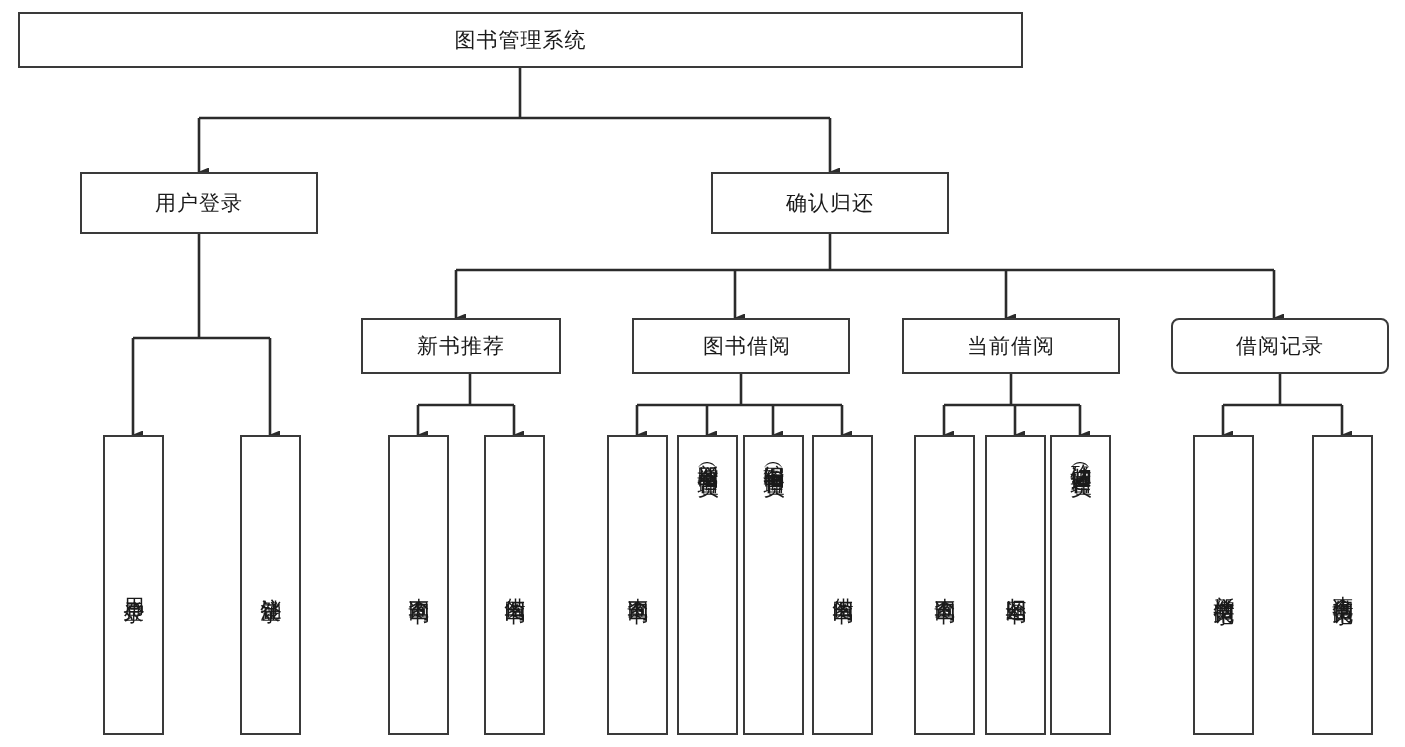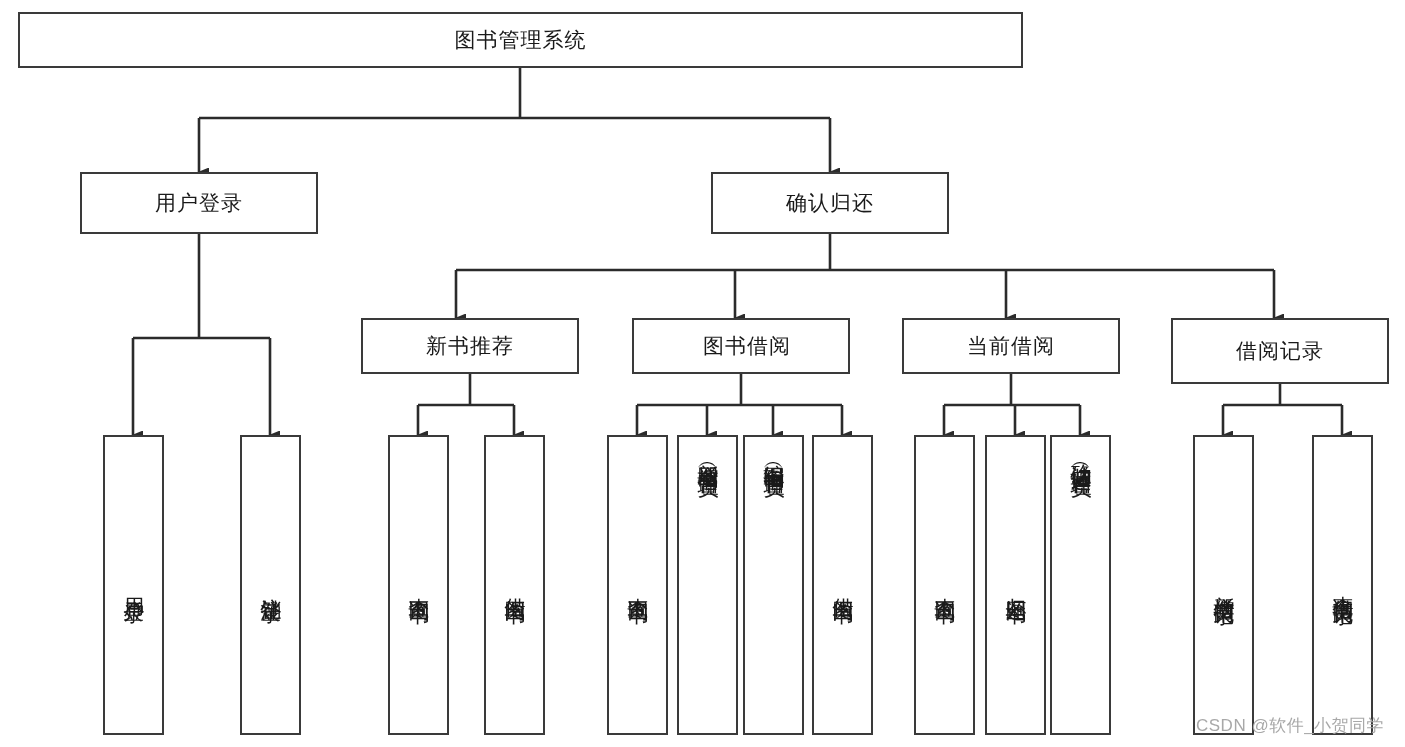--- a/index.html
+++ b/index.html
@@ -118,30 +118,30 @@
   <div id="nodes">
       <div class="node horiz" style="left: 18px; top: 12px; width: 1005px; height: 56px;">
         <span>图书管理系统</span>
       </div>
       <div class="node horiz" style="left: 80px; top: 172px; width: 238px; height: 62px;">
         <span>用户登录</span>
       </div>
       <div class="node horiz" style="left: 711px; top: 172px; width: 238px; height: 62px;">
         <span>确认归还</span>
       </div>
-      <div class="node horiz" style="left: 361px; top: 318px; width: 218px; height: 56px;">
+      <div class="node horiz" style="left: 361px; top: 318px; width: 200px; height: 56px;">
         <span>新书推荐</span>
       </div>
       <div class="node horiz" style="left: 632px; top: 318px; width: 218px; height: 56px; padding-left: 12px;">
         <span>图书借阅</span>
       </div>
       <div class="node horiz" style="left: 902px; top: 318px; width: 218px; height: 56px;">
         <span>当前借阅</span>
       </div>
-      <div class="node horiz" style="left: 1171px; top: 318px; width: 218px; height: 66px;">
+      <div class="node horiz" style="left: 1171px; top: 318px; width: 218px; height: 56px; border-radius: 8px;">
         <span>借阅记录</span>
       </div>
       <div class="node vert mid" style="left: 103px; top: 435px; width: 61px; height: 300px;">
         <span class="vlabel">用户登录</span>
       </div>
       <div class="node vert mid" style="left: 240px; top: 435px; width: 61px; height: 300px;">
         <span class="vlabel">注销登录</span>
       </div>
       <div class="node vert mid" style="left: 388px; top: 435px; width: 61px; height: 300px;">
         <span class="vlabel">查询图书</span>
@@ -171,15 +171,14 @@
         <span class="vlabel">确认归还（管理员）</span>
       </div>
       <div class="node vert mid" style="left: 1193px; top: 435px; width: 61px; height: 300px;">
         <span class="vlabel">新增借阅记录</span>
       </div>
       <div class="node vert mid" style="left: 1312px; top: 435px; width: 61px; height: 300px;">
         <span class="vlabel">查询借阅记录</span>
       </div>
     </div>
 
-  <div class="watermark" style="left: 1196px; top: 714px;">CSDN @软件_小贺同学</div>
 
 </div>
 
 </body></html>

